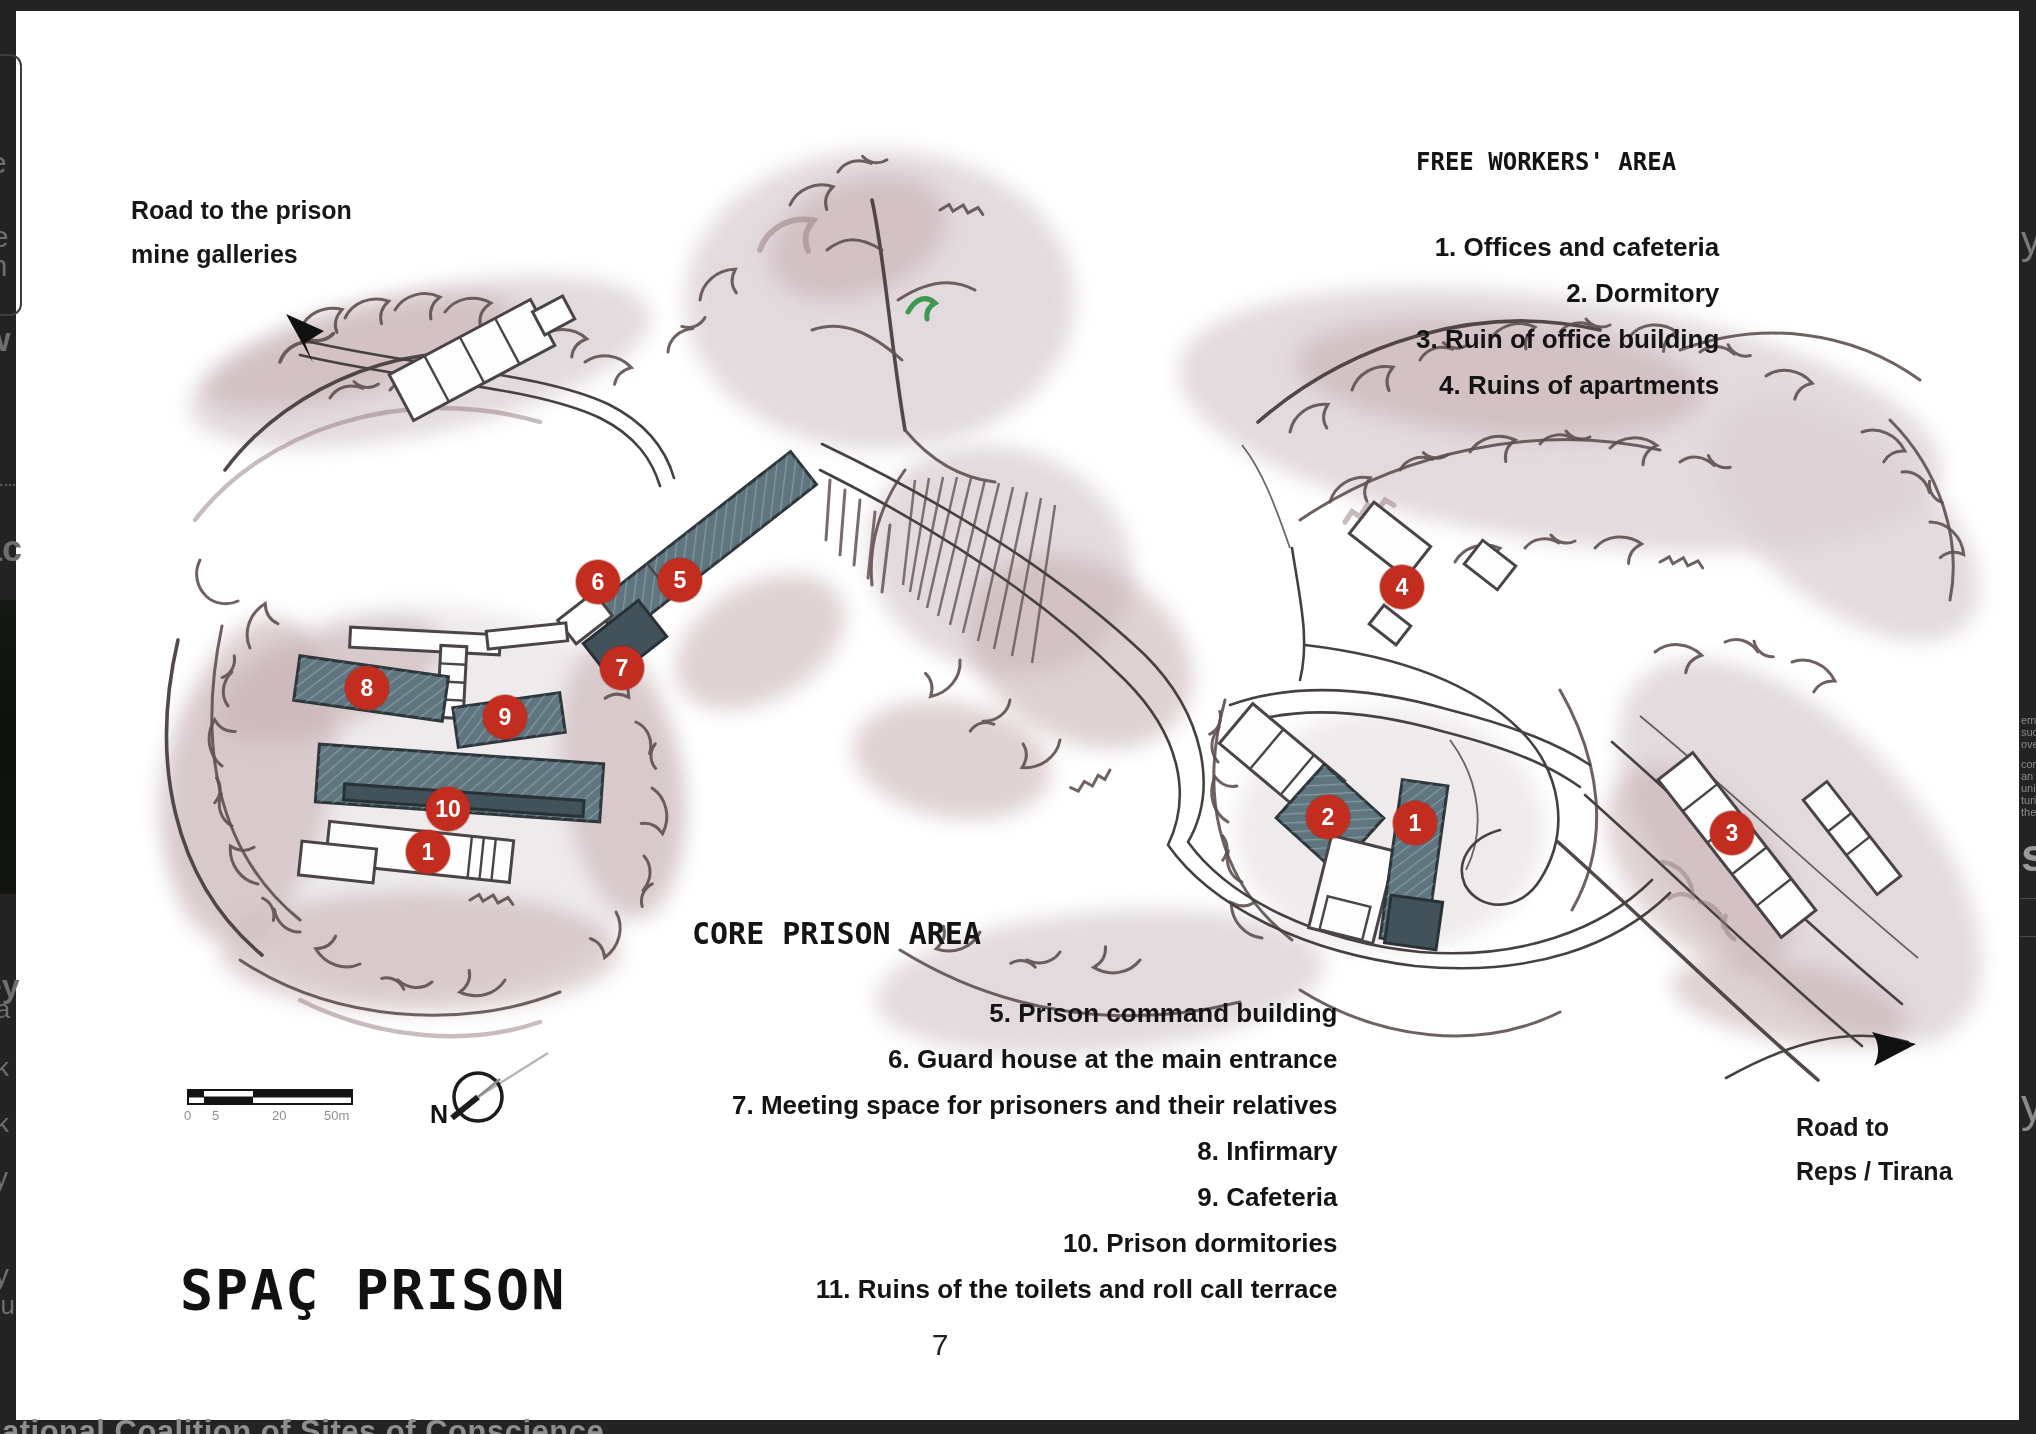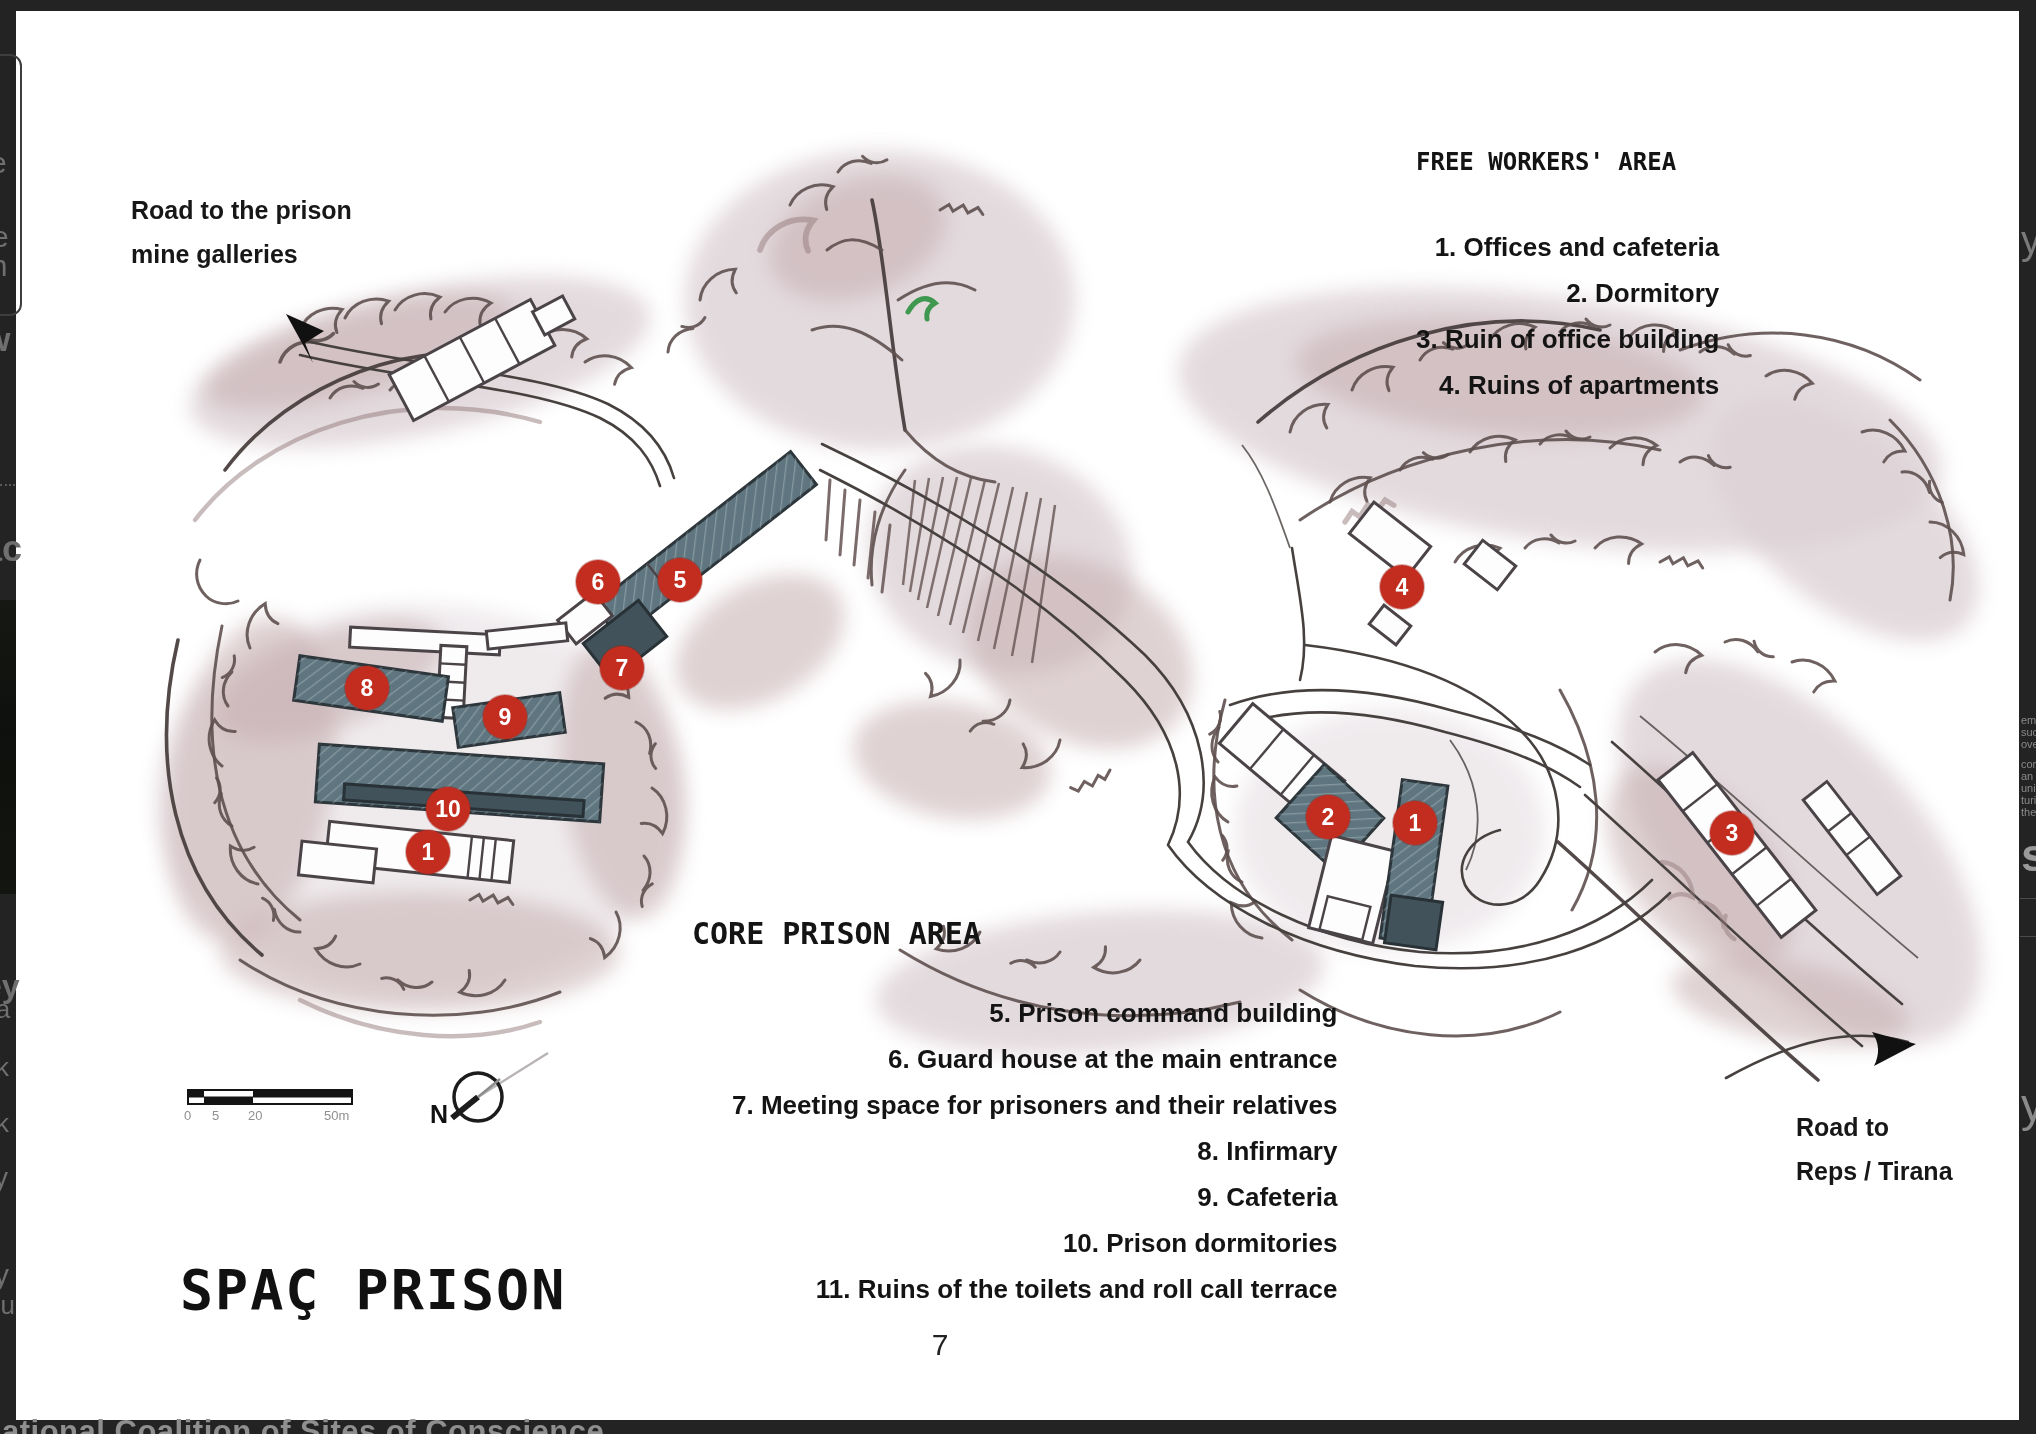--- a/index.html
+++ b/index.html
@@ -387,21 +387,21 @@
     <div>Road to</div>
     <div>Reps / Tirana</div>
   </div>
 
   <div id="map-title">SPAÇ PRISON</div>
   <div id="page-number">7</div>
 
   <div id="compass-n">N</div>
   <span class="scale-label" style="left:184px;">0</span>
   <span class="scale-label" style="left:212px;">5</span>
-  <span class="scale-label" style="left:248px;">20</span>
+  <span class="scale-label" style="left:272px;">20</span>
   <span class="scale-label" style="left:324px;">50m</span>
 
   <div class="marker" style="left: 1393px; top: 801px;">1</div>
   <div class="marker" style="left: 1306px; top: 795px;">2</div>
   <div class="marker" style="left: 1710px; top: 811px;">3</div>
   <div class="marker" style="left: 1380px; top: 565px;">4</div>
   <div class="marker" style="left: 658px; top: 558px;">5</div>
   <div class="marker" style="left: 576px; top: 560px;">6</div>
   <div class="marker" style="left: 600px; top: 646px;">7</div>
   <div class="marker" style="left: 345px; top: 666px;">8</div>

